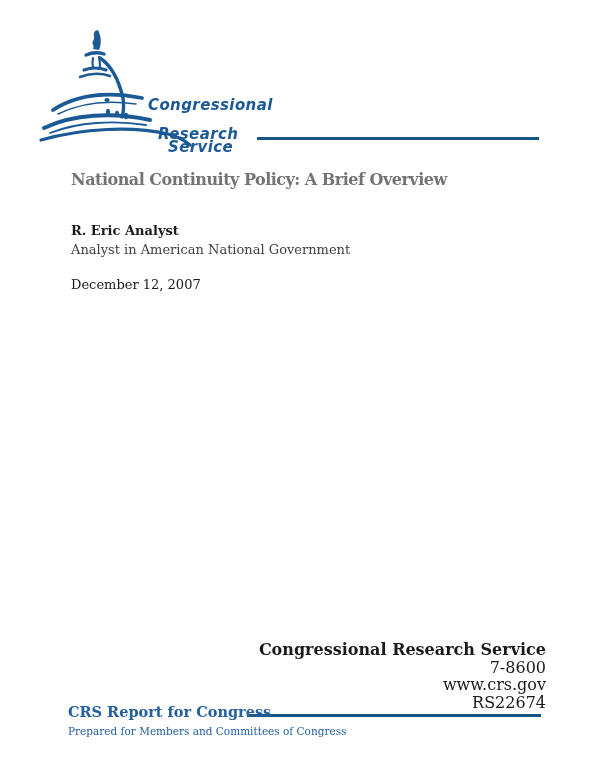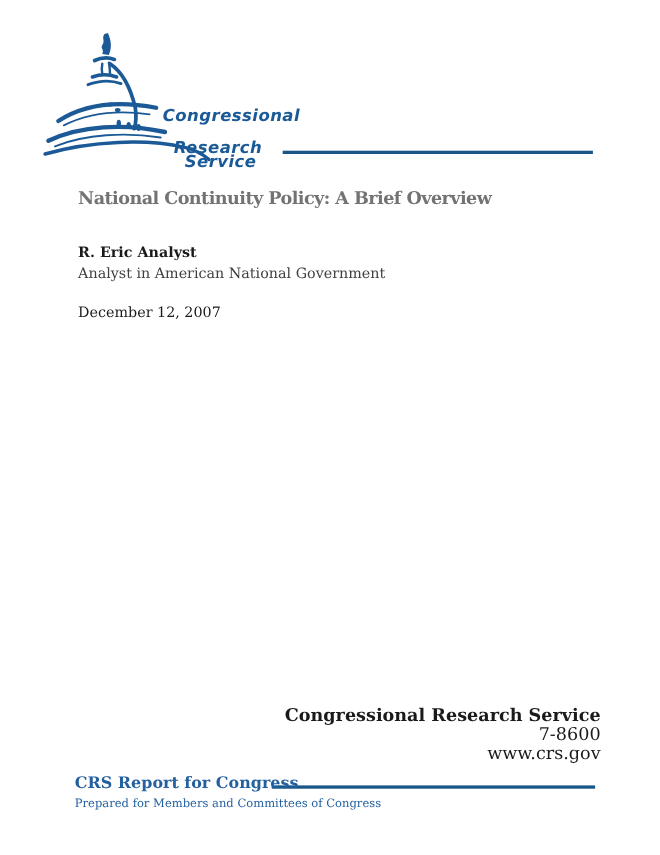--- a/index.html
+++ b/index.html
@@ -163,20 +163,21 @@
 
   <h1 class="title">National Continuity Policy: A Brief Overview</h1>
   <div class="author-name">R. Eric Analyst</div>
   <div class="author-role">Analyst in American National Government</div>
   <div class="report-date">December 12, 2007</div>
 
   <div class="footer-right">
     <div class="fr-org">Congressional Research Service</div>
     <div>7-8600</div>
     <div>www.crs.gov</div>
+    <div>RS22674</div>
   </div>
 
   <div class="footer-rule"></div>
 
   <div class="footer-banner">CRS Report for Congress</div>
   <div class="footer-tagline">Prepared for Members and Committees of Congress</div>
 
 </div>
 
 </body></html>

